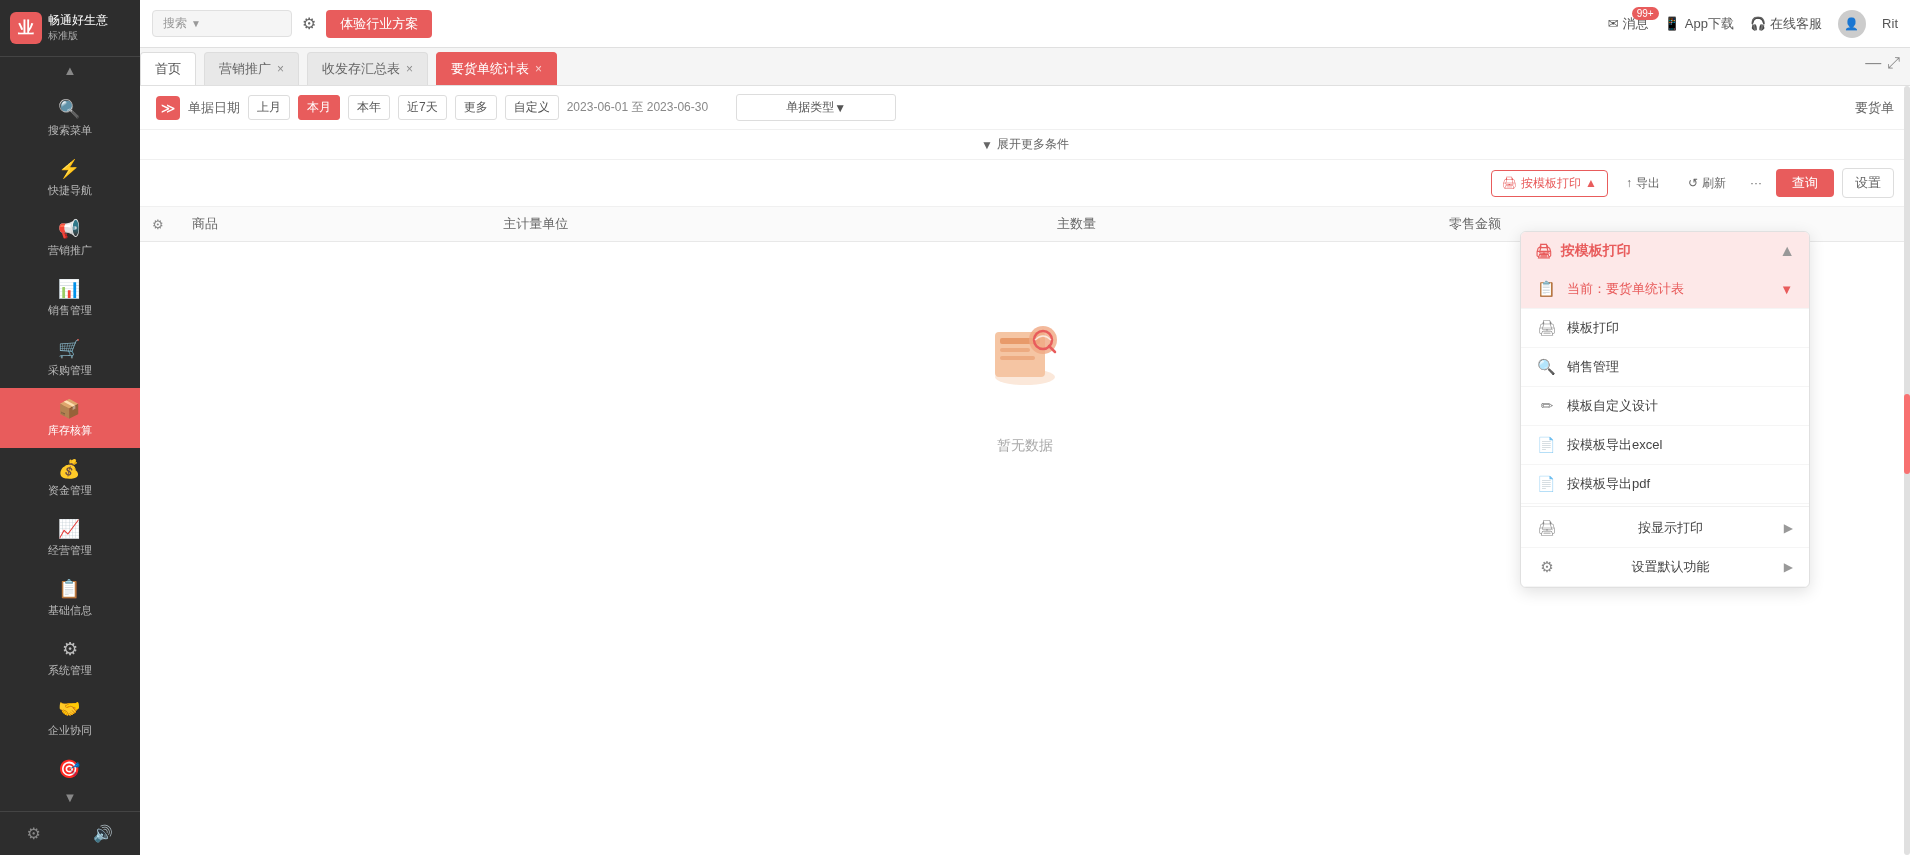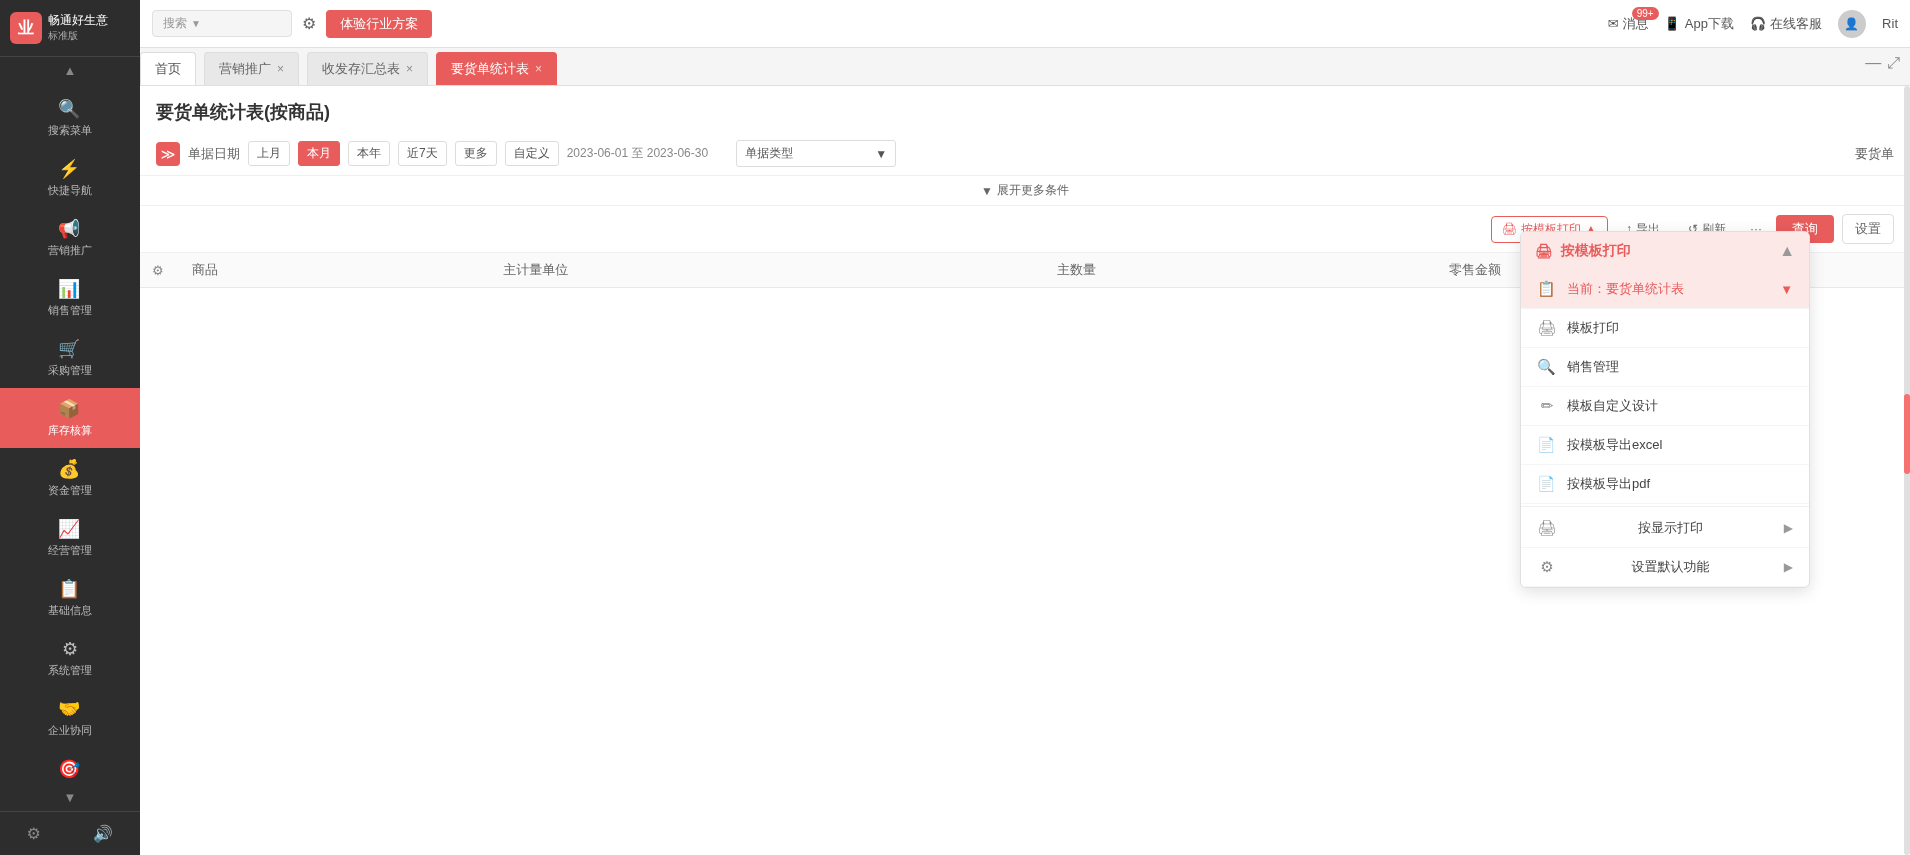--- a/index.html
+++ b/index.html
@@ -57,21 +57,21 @@
     .page-header { padding: 14px 16px 8px; }
     .page-title { font-size: 18px; font-weight: bold; color: #333; }
 
     
     .filter-bar { padding: 8px 16px; border-bottom: 1px solid #f0f0f0; display: flex; align-items: center; gap: 8px; flex-wrap: wrap; position: relative; }
     .filter-expand-btn { width: 24px; height: 24px; background: #e85c5c; color: white; border: none; border-radius: 4px; cursor: pointer; font-size: 14px; display: flex; align-items: center; justify-content: center; flex-shrink: 0; }
     .filter-label { color: #666; font-size: 13px; flex-shrink: 0; }
     .date-btn { padding: 3px 8px; border: 1px solid #ddd; border-radius: 3px; background: #fff; color: #555; font-size: 12px; cursor: pointer; }
     .date-btn.active { background: #e85c5c; color: #fff; border-color: #e85c5c; }
     .date-range { font-size: 12px; color: #888; }
-    .filter-select { padding: 4px 8px; border: 1px solid #ddd; border-radius: 3px; background: #fff; color: #555; font-size: 12px; cursor: pointer; min-width: 160px; display: flex; align-items: center; justify-content: space-between; }
+    .filter-select { padding: 4px 8px; border: 1px solid #ddd; border-radius: 3px; background: #fff; color: #555; font-size: 12px; cursor: pointer; min-width: 160px; display: flex; align-items: center; justify-content: center; }
     .filter-divider { flex: 1; }
     .filter-right { display: flex; align-items: flex-start; gap: 8px; }
     .filter-input-label { color: #666; font-size: 13px; }
 
     
     .filter-more-row { padding: 6px 16px; border-bottom: 1px solid #f0f0f0; display: flex; align-items: center; justify-content: center; }
     .expand-more-btn { background: none; border: none; color: #666; font-size: 12px; cursor: pointer; display: flex; align-items: center; gap: 4px; }
 
     
     .toolbar { padding: 8px 16px; display: flex; align-items: center; gap: 8px; border-bottom: 1px solid #f0f0f0; }
@@ -231,23 +231,20 @@
         <span class="tab-close">×</span>
       </div>
       <div class="tab-resize-btn">
         <span>—</span>
         <span>⤢</span>
       </div>
     </div>
 
     <div class="page-content" style="position:relative;">
 
-      <div class="page-header">
-        <div class="page-title">要货单统计表(按商品)</div>
-      </div>
 
       <div class="filter-bar">
         <button class="filter-expand-btn">≫</button>
         <span class="filter-label">单据日期</span>
         <button class="date-btn">上月</button>
         <button class="date-btn active">本月</button>
         <button class="date-btn">本年</button>
         <button class="date-btn">近7天</button>
         <button class="date-btn">更多</button>
         <button class="date-btn">自定义</button>
@@ -304,20 +301,36 @@
               <th>商品</th>
               <th>主计量单位</th>
               <th>主数量</th>
               <th>零售金额</th>
             </tr>
           </thead>
           <tbody>
           </tbody>
         </table>
 
+        <div class="empty-state">
+          <div class="empty-icon">
+            <svg width="100" height="100" viewBox="0 0 100 100" fill="none" xmlns="http://www.w3.org/2000/svg">
+              <ellipse cx="50" cy="75" rx="30" ry="8" fill="#f5c5a3" opacity="0.4"></ellipse>
+              <rect x="20" y="30" width="50" height="45" rx="4" fill="#f5c5a3"></rect>
+              <rect x="25" y="36" width="40" height="6" rx="2" fill="#e89a6a"></rect>
+              <rect x="25" y="46" width="30" height="4" rx="2" fill="#e89a6a" opacity="0.6"></rect>
+              <rect x="25" y="54" width="35" height="4" rx="2" fill="#e89a6a" opacity="0.6"></rect>
+              <circle cx="68" cy="38" r="14" fill="#f0a882" opacity="0.8"></circle>
+              <circle cx="68" cy="38" r="9" fill="none" stroke="#e85c5c" stroke-width="2.5"></circle>
+              <line x1="74" y1="44" x2="80" y2="50" stroke="#e85c5c" stroke-width="2.5" stroke-linecap="round"></line>
+              <path d="M60 38 Q68 30 76 38" stroke="#fff" stroke-width="1.5" fill="none" opacity="0.7"></path>
+            </svg>
+          </div>
+          <div class="empty-text">暂无数据</div>
+        </div>
       </div>
 
       <div class="print-dropdown">
         <div class="print-dropdown-header">
           <div class="print-dropdown-header-left">
             <span>🖨</span>
             <span>按模板打印</span>
           </div>
           <div class="print-dropdown-header-right">
             <button class="print-dropdown-header-btn">▲</button>

